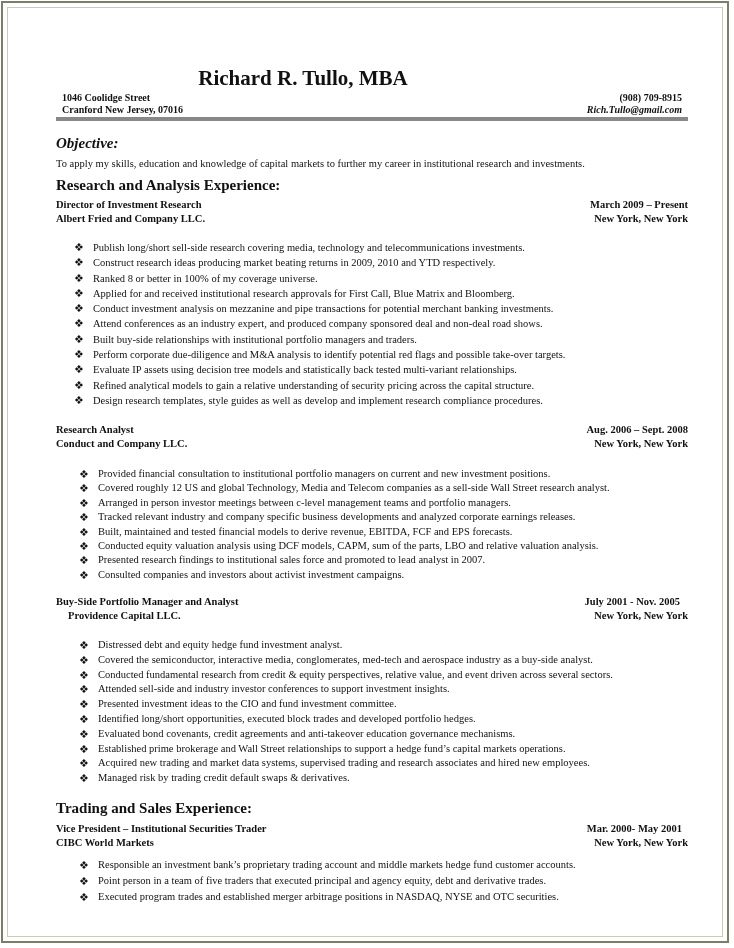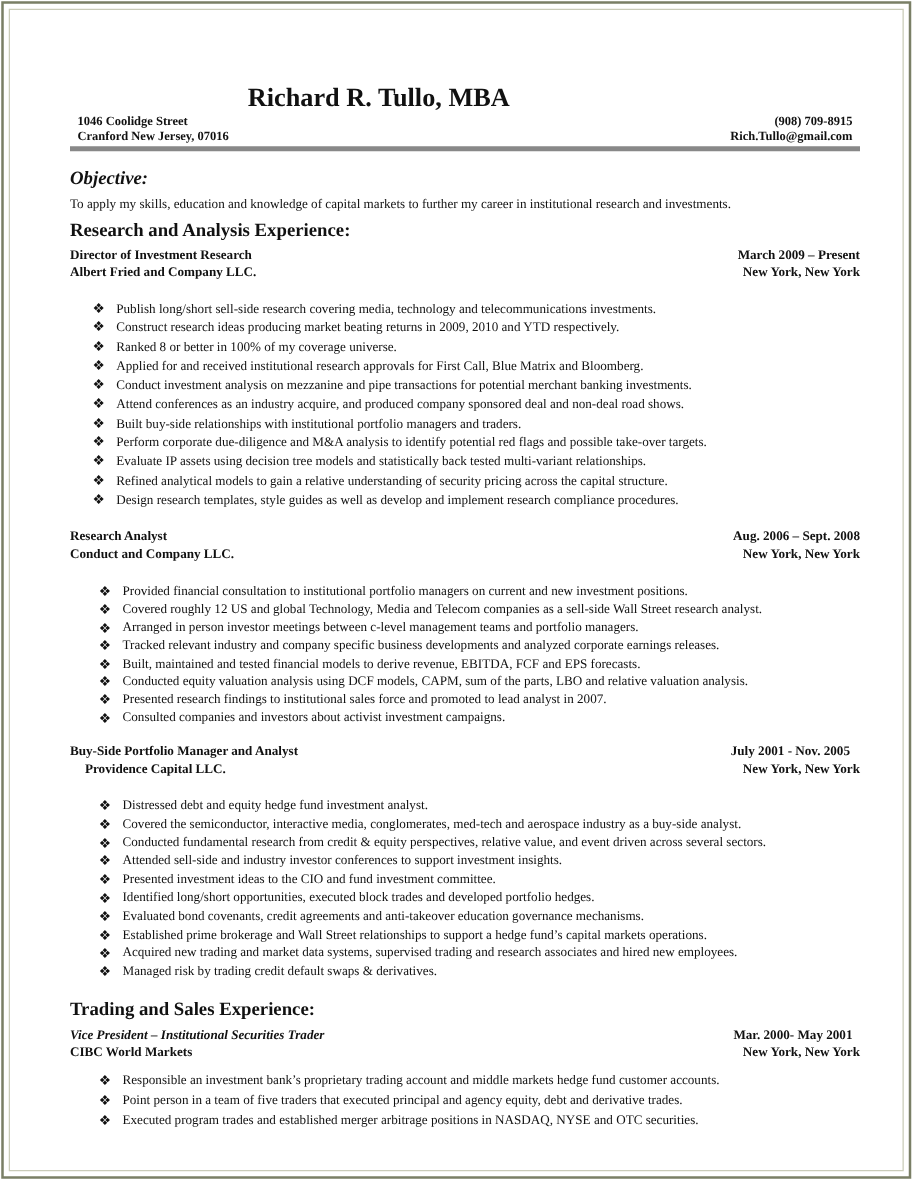--- a/index.html
+++ b/index.html
@@ -33,21 +33,21 @@
 <body>
 
 <div class="frame">
     <div class="frame-inner"></div>
   </div>
 
 <div class="abs name">Richard R. Tullo, MBA</div>
 <div class="abs contact" style="left:62px;top:92px;">1046 Coolidge Street</div>
 <div class="abs contact" style="left:62px;top:104px;">Cranford New Jersey, 07016</div>
 <div class="abs contact right" style="right:52px;top:92px;">(908) 709-8915</div>
-<div class="abs contact right" style="right:52px;top:104px;">Rich.Tullo@gmail.com</div>
+<div class="abs contact right" style="right:52px;top:104px;font-style:italic;">Rich.Tullo@gmail.com</div>
 <div class="rule"></div>
 
 <div class="abs h1" style="left:56px;top:135px;font-style:italic;">Objective:</div>
 <div class="abs body-text" style="left:56px;top:158px;">To apply my skills, education and knowledge of capital markets to further my career in institutional research and investments.</div>
 
 <div class="abs h1" style="left:56px;top:177px;">Research and Analysis Experience:</div>
 
 <div class="abs job" style="left:56px;top:199px;">Director of Investment Research</div>
 <div class="abs job" style="left:56px;top:213px;">Albert Fried and Company LLC.</div>
 <div class="abs job right" style="right:46px;top:199px;">March 2009 – Present</div>
@@ -68,21 +68,21 @@
   <li>
       <span class="glyph">❖</span>
       <span class="txt">Applied for and received institutional research approvals for First Call, Blue Matrix and Bloomberg.</span>
     </li>
   <li>
       <span class="glyph">❖</span>
       <span class="txt">Conduct investment analysis on mezzanine and pipe transactions for potential merchant banking investments.</span>
     </li>
   <li>
       <span class="glyph">❖</span>
-      <span class="txt">Attend conferences as an industry acquire, and produced company sponsored deal and non-deal road shows.</span>
+      <span class="txt">Attend conferences as an industry expert, and produced company sponsored deal and non-deal road shows.</span>
     </li>
   <li>
       <span class="glyph">❖</span>
       <span class="txt">Built buy-side relationships with institutional portfolio managers and traders.</span>
     </li>
   <li>
       <span class="glyph">❖</span>
       <span class="txt">Perform corporate due-diligence and M&amp;A analysis to identify potential red flags and possible take-over targets.</span>
     </li>
   <li>
@@ -179,21 +179,21 @@
       <span class="glyph">❖</span>
       <span class="txt">Acquired new trading and market data systems, supervised trading and research associates and hired new employees.</span>
     </li>
   <li style="height:14.8px;line-height:14.8px;">
       <span class="glyph">❖</span>
       <span class="txt">Managed risk by trading credit default swaps &amp; derivatives.</span>
     </li>
 </ul>
 
 <div class="abs h1" style="left:56px;top:800px;">Trading and Sales Experience:</div>
-<div class="abs job" style="left:56px;top:823px;font-style:italic;">Vice President – Institutional Securities Trader</div>
+<div class="abs job" style="left:56px;top:823px;">Vice President – Institutional Securities Trader</div>
 <div class="abs job" style="left:56px;top:837px;">CIBC World Markets</div>
 <div class="abs job right" style="right:52px;top:823px;">Mar. 2000- May 2001</div>
 <div class="abs job right" style="right:46px;top:837px;">New York, New York</div>
 <ul class="bullet-list" style="left:79px;top:857px;">
   <li style="height:16px;line-height:16px;">
       <span class="glyph">❖</span>
       <span class="txt">Responsible an investment bank’s proprietary trading account and middle markets hedge fund customer accounts.</span>
     </li>
   <li style="height:16px;line-height:16px;">
       <span class="glyph">❖</span>

